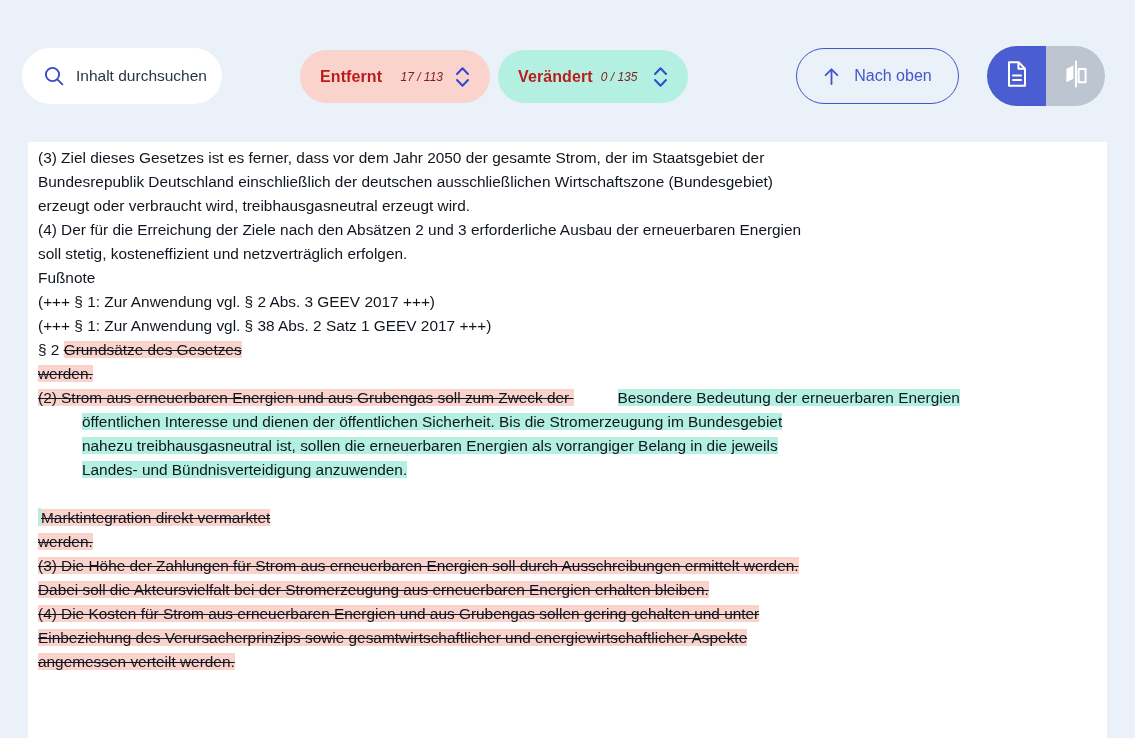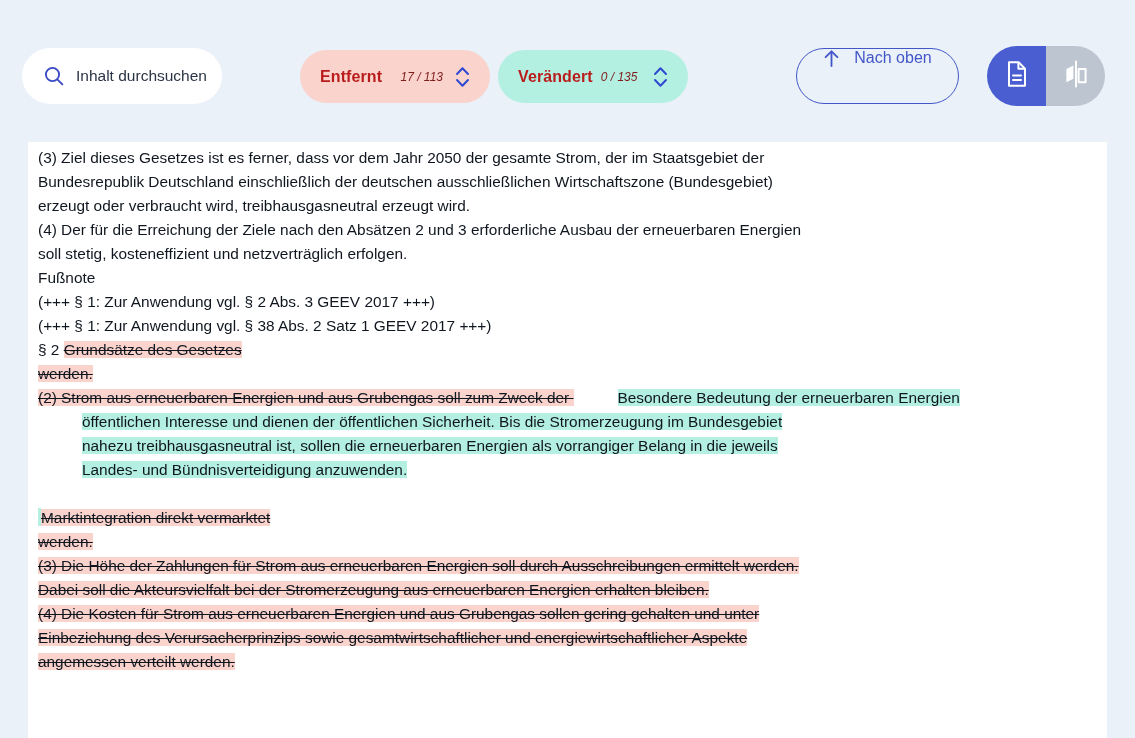--- a/index.html
+++ b/index.html
@@ -105,20 +105,21 @@
   .btn-top {
     position: absolute;
     left: 796px;
     top: 48px;
     width: 163px;
     height: 56px;
     border-radius: 28px;
     border: 1.4px solid #4356c8;
     background: transparent;
     display: flex;
+    align-items: center;
     justify-content: center;
     box-sizing: border-box;
     cursor: pointer;
   }
   .btn-top-arrow { line-height: 0; margin-right: 14px; display: block; }
   .btn-top-label {
     font-size: 16px;
     color: #4356c8;
     font-weight: 400;
   }

